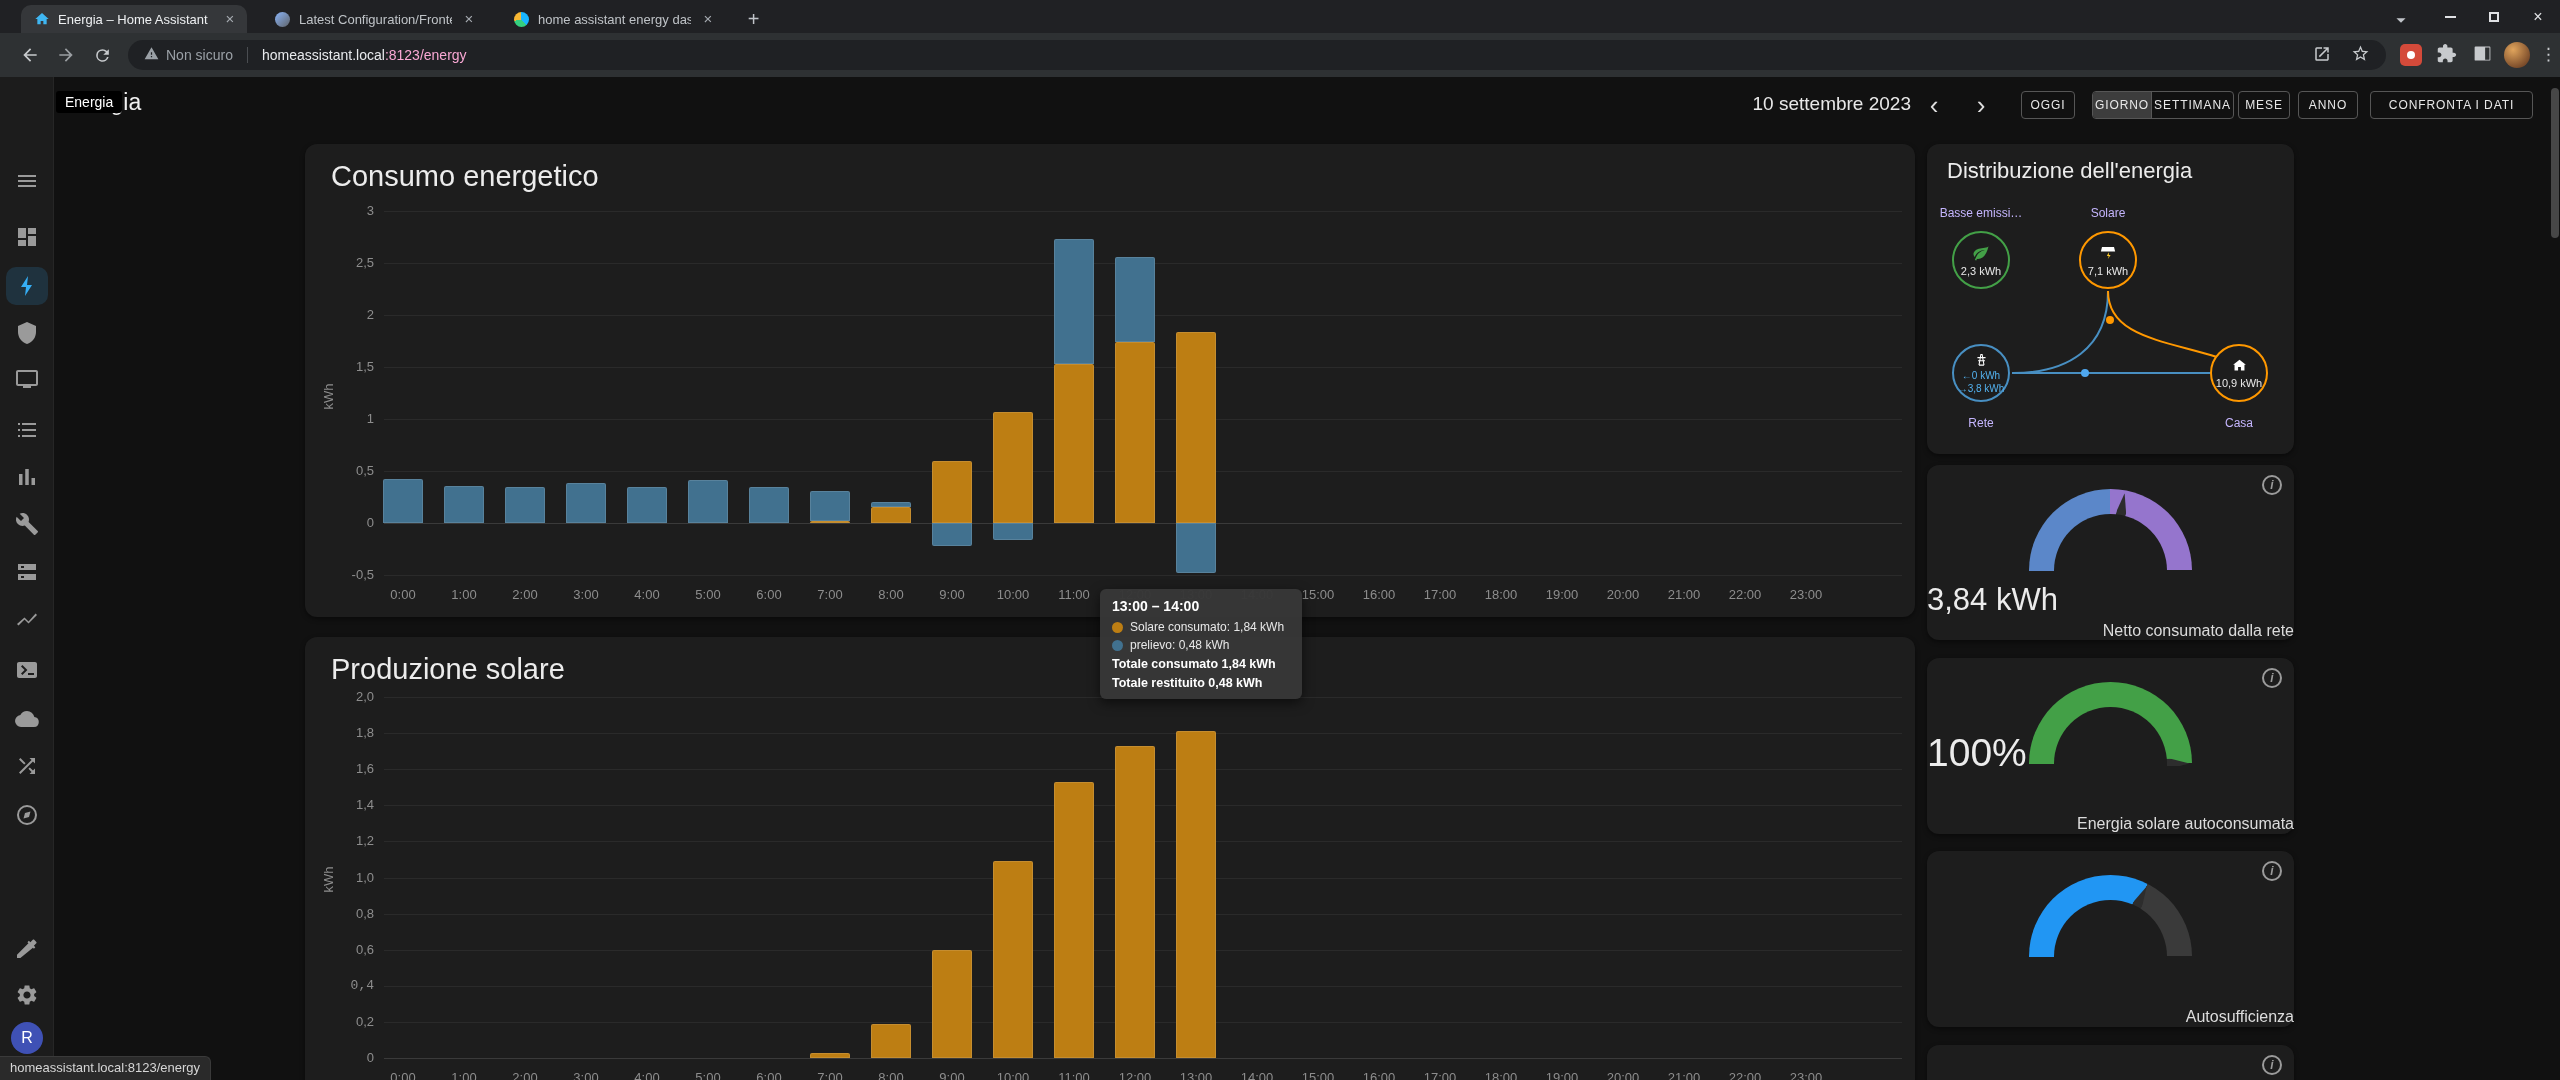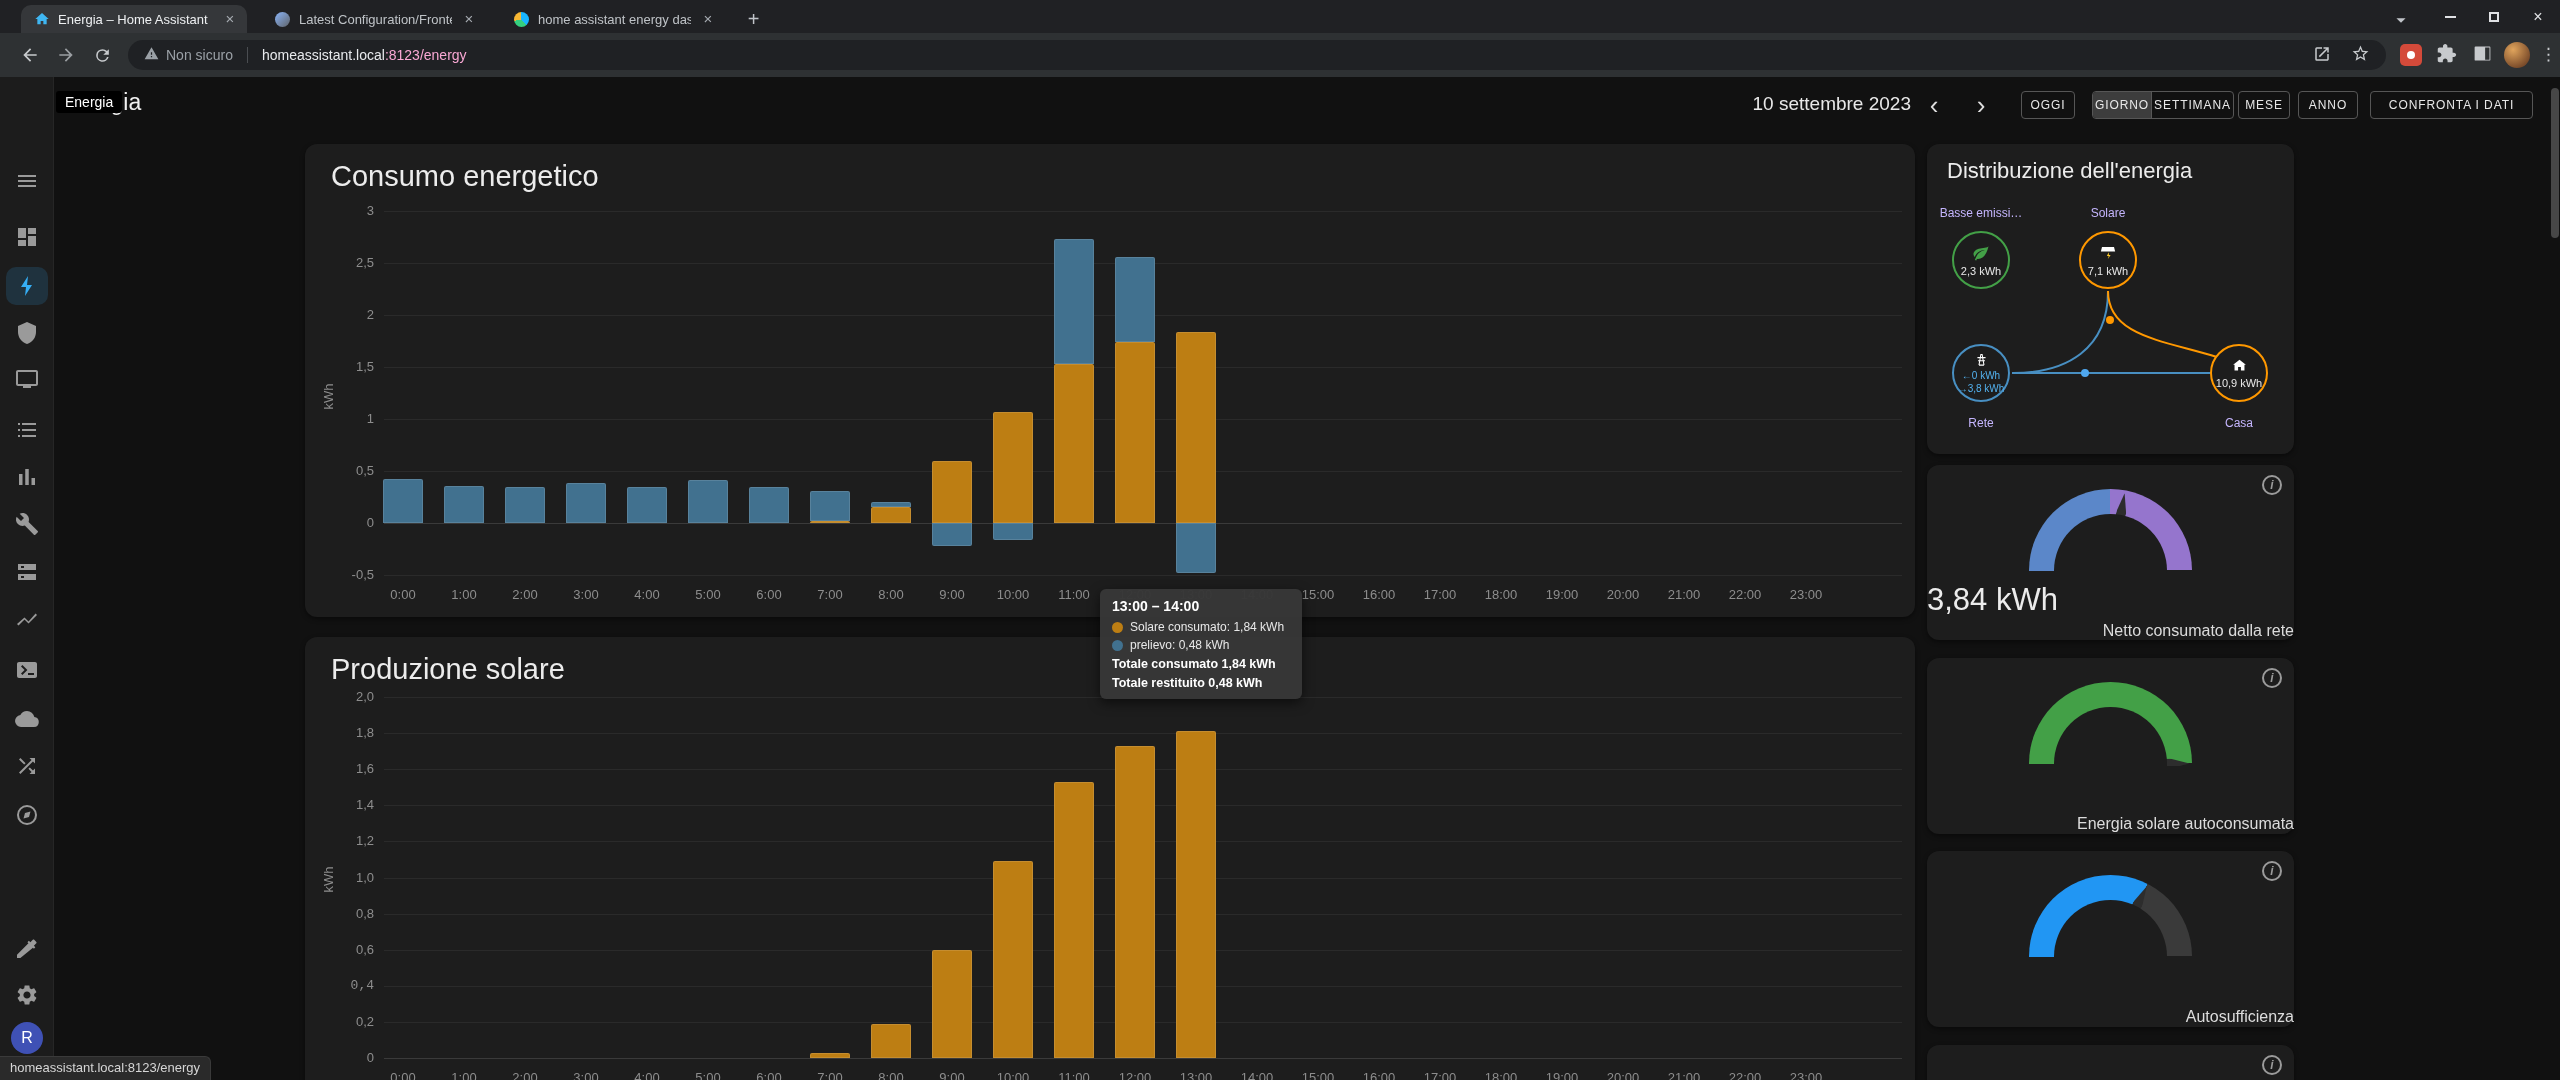--- a/index.html
+++ b/index.html
@@ -476,20 +476,21 @@
   <div class="gvalue">3,84 kWh</div>
   <div class="glabel">Netto consumato dalla rete</div>
 </div>
 <div class="card" id="g1" style="left:1927px;top:658px;width:367px;height:176px">
   <div class="info">i</div>
   <div class="gauge">
     <div class="gfill green"></div>
       <div class="gneedle" style="transform: rotate(90deg);"></div>
       <div class="ghole"></div>
   </div>
+  <div class="gvalue">100%</div>
   <div class="glabel">Energia solare autoconsumata</div>
 </div>
 <div class="card" id="g2" style="left:1927px;top:851px;width:367px;height:176px">
   <div class="info">i</div>
   <div class="gauge">
     <div class="gfill partial"></div>
       <div class="gneedle" style="transform: rotate(27deg);"></div>
       <div class="ghole"></div>
   </div>
   <div class="glabel">Autosufficienza</div>

